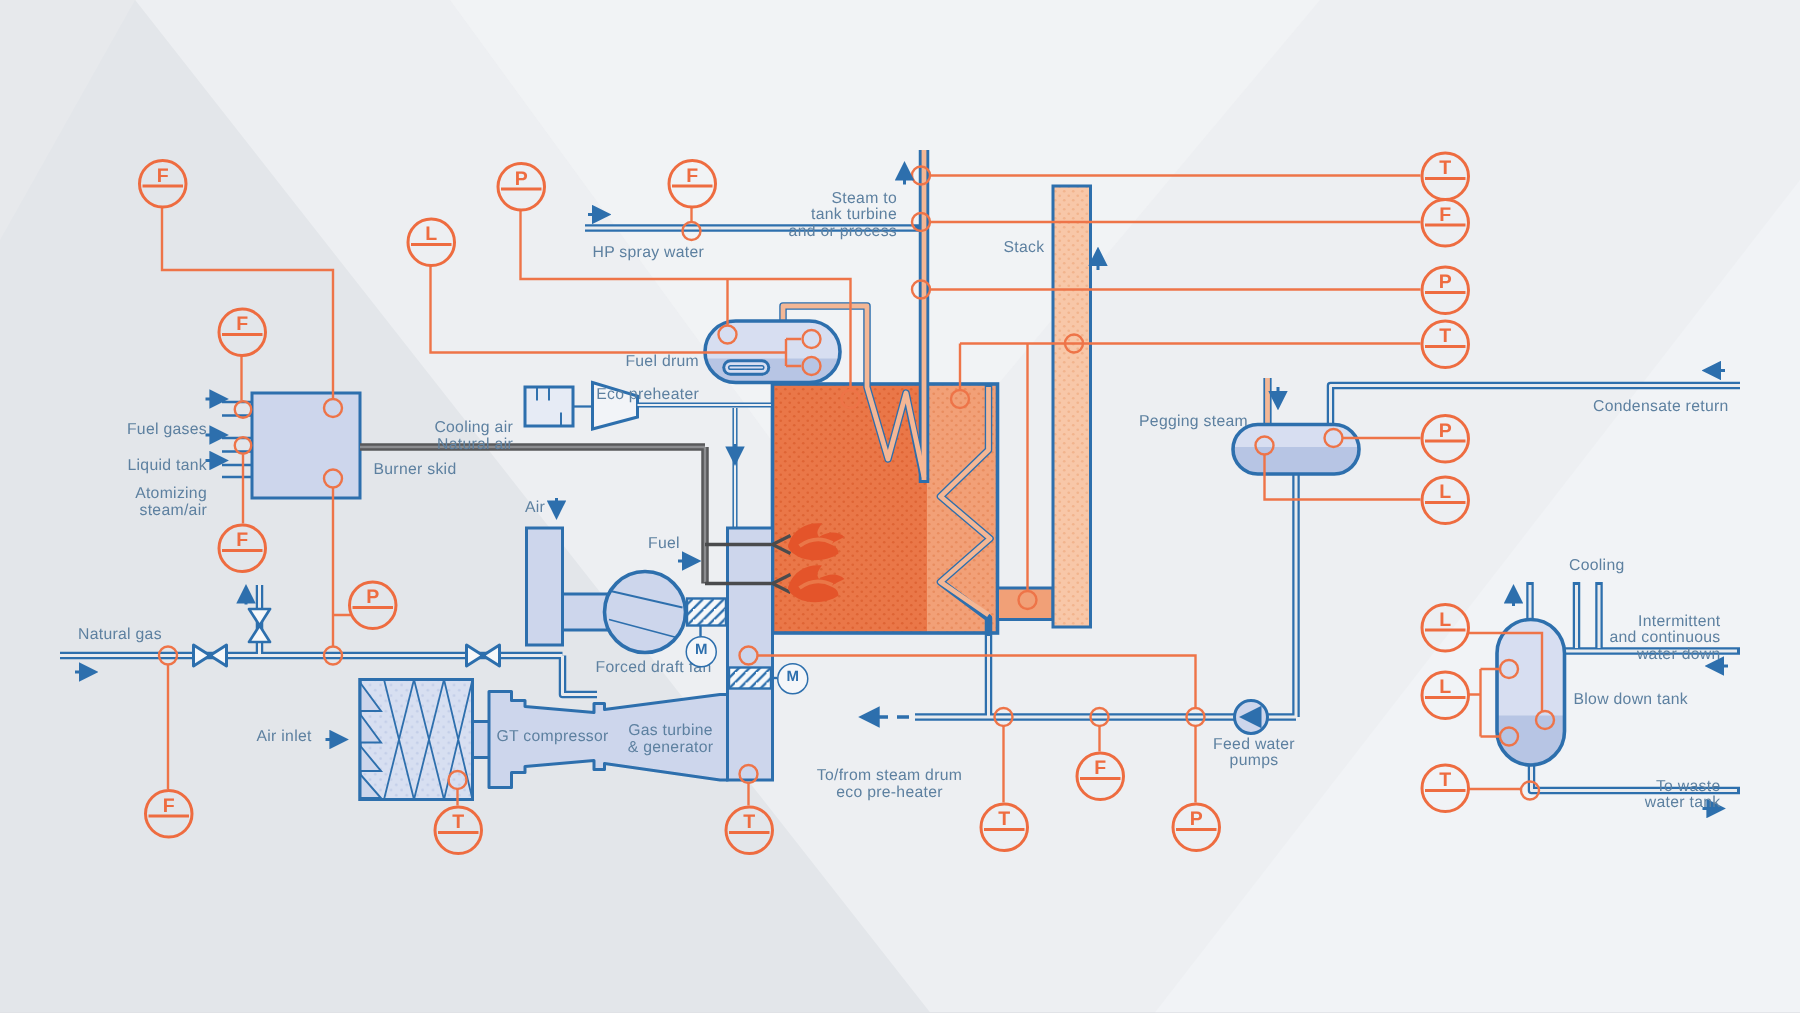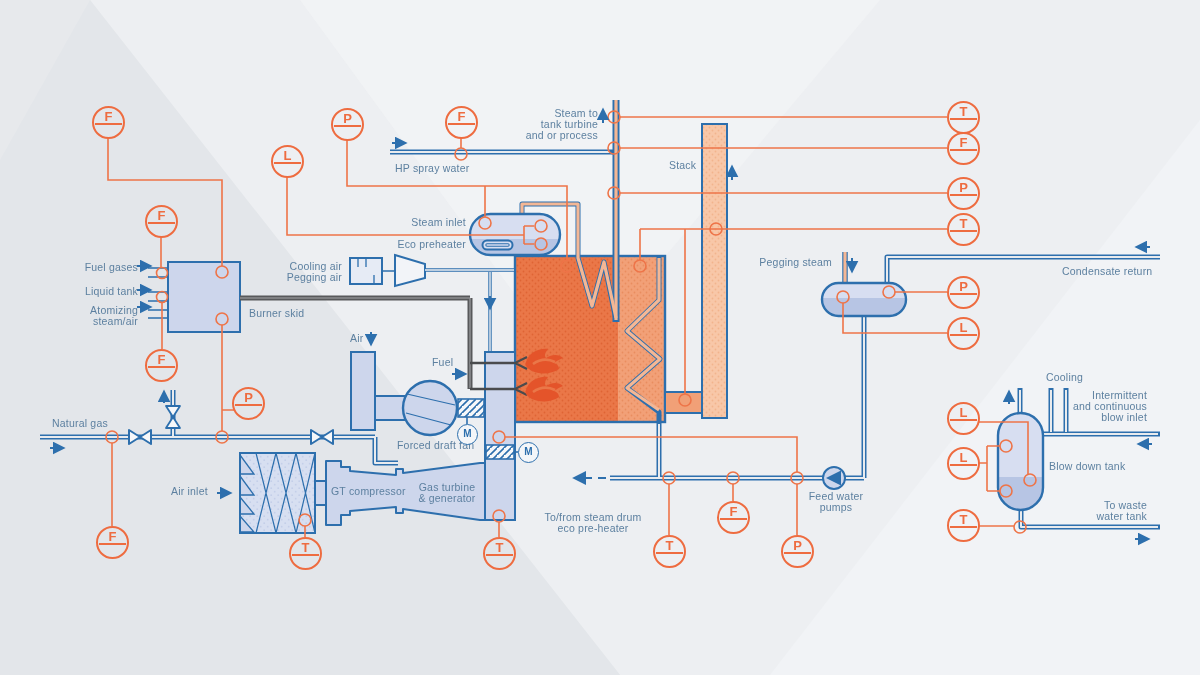--- a/index.html
+++ b/index.html
@@ -1,20 +1,20 @@
 <!DOCTYPE html>
 <html><head>
 <meta charset="utf-8">
 <style>
   html,body{margin:0;padding:0;background:#d9dce0;}
   #stage{position:relative;width:1200px;height:675px;overflow:hidden;background:#e7e9ec;
          font-family:"Liberation Sans",sans-serif;}
   #stage svg{position:absolute;left:0;top:0;}
   .lbl{position:absolute;font-size:10.5px;line-height:11px;color:#5d80a0;white-space:nowrap;letter-spacing:.2px;}
-  .lbl.r{text-align:right;}
+  .lbl.r{text-align:right;margin-top:19px;}
   .lbl.c{text-align:center;}
   
   .inst{position:absolute;width:33px;height:33px;box-sizing:border-box;border:2px solid #ee6c40;border-radius:50%;}
   .inst .il{position:absolute;left:0;right:0;top:1px;text-align:center;
             font-weight:bold;font-size:13px;color:#ee6c40;}
   .inst .ib{position:absolute;left:1px;right:1px;top:15px;height:2px;background:#ee6c40;}
   
   .motor{position:absolute;width:21px;height:21px;box-sizing:border-box;border:1.7px solid #2d6fad;
          border-radius:50%;background:#f4f6f9;}
   .motor .ml{position:absolute;left:0;right:0;top:3px;text-align:center;font-size:10px;font-weight:bold;color:#2d6fad;}
@@ -310,23 +310,23 @@
 <div class="lbl" style="left:331px;top:486px">GT compressor</div>
 <div class="lbl c" style="left:410px;top:482px;width:74px">
   <div>Gas turbine</div>
   <div>&amp; generator</div>
 </div>
 <div class="lbl" style="left:397px;top:440px">Forced draft fan</div>
 <div class="lbl" style="left:350px;top:333px">Air</div>
 <div class="lbl" style="left:432px;top:357px">Fuel</div>
 <div class="lbl r" style="right:858px;top:261px">
   <div>Cooling air</div>
-  <div>Pegging air</div>
-</div>
-<div class="lbl r" style="right:734px;top:217px">Steam inlet</div>
+  <div>Natural air</div>
+</div>
+<div class="lbl r" style="right:734px;top:217px">Fuel drum</div>
 <div class="lbl r" style="right:734px;top:239px">Eco preheater</div>
 <div class="lbl" style="left:395px;top:163px">HP spray water</div>
 <div class="lbl r" style="right:602px;top:108px">
   <div>Steam to</div>
   <div>tank turbine</div>
   <div>and or process</div>
 </div>
 <div class="lbl" style="left:669px;top:160px">Stack</div>
 <div class="lbl r" style="right:368px;top:257px">Pegging steam</div>
 <div class="lbl" style="left:1062px;top:266px">Condensate return</div>
@@ -335,21 +335,21 @@
   <div>eco pre-heater</div>
 </div>
 <div class="lbl c" style="left:799px;top:491px;width:74px">
   <div>Feed water</div>
   <div>pumps</div>
 </div>
 <div class="lbl" style="left:1046px;top:372px">Cooling</div>
 <div class="lbl r" style="right:53px;top:390px">
   <div>Intermittent</div>
   <div>and continuous</div>
-  <div>blow inlet</div>
+  <div>water down</div>
 </div>
 <div class="lbl" style="left:1049px;top:461px">Blow down tank</div>
 <div class="lbl r" style="right:53px;top:500px">
   <div>To waste</div>
   <div>water tank</div>
 </div>
 
 <div class="inst" style="left:92px;top:106px">
       <span class="il">F</span>
       <span class="ib"></span>

